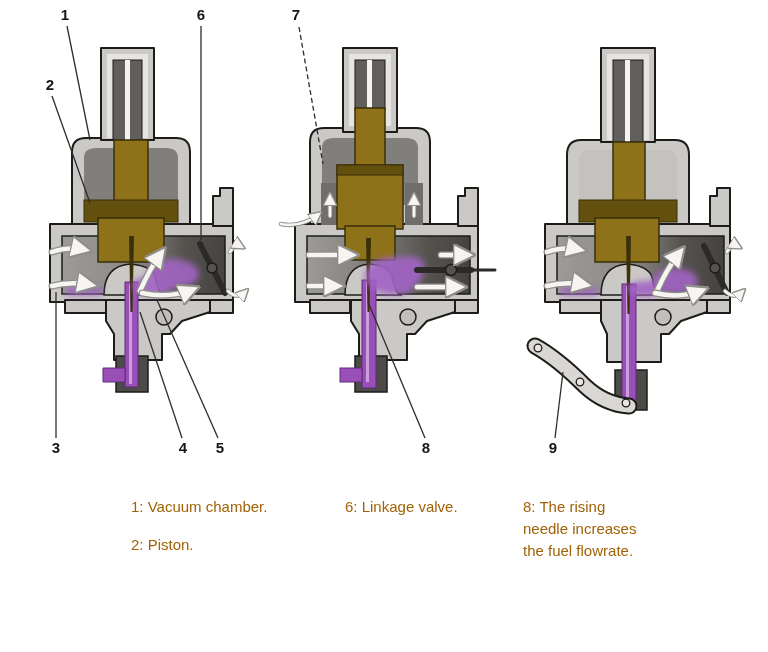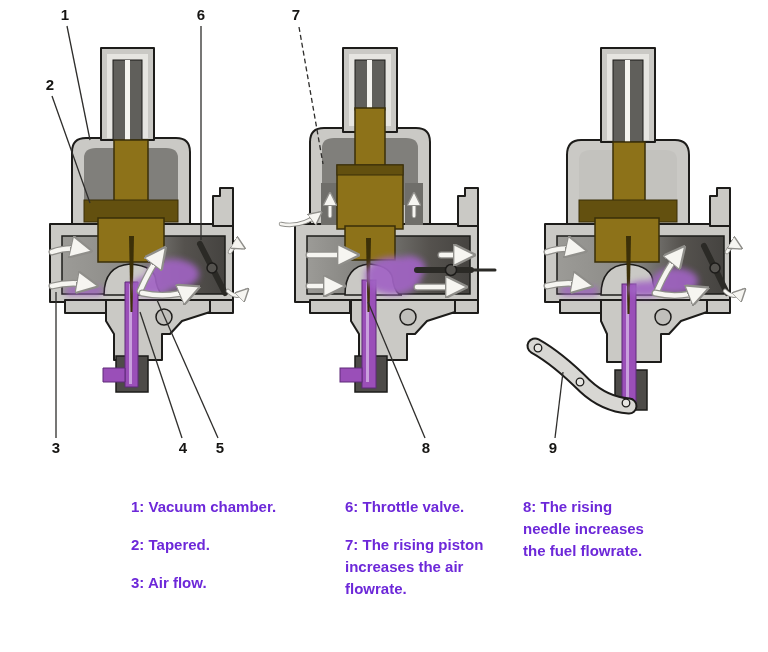--- a/index.html
+++ b/index.html
@@ -33,21 +33,21 @@
   .ao {fill:none;stroke:#f6f5f1;stroke-width:4.5;stroke-linecap:round;}
   .aus{fill:none;stroke:#8f8e8a;stroke-width:4.5;stroke-linecap:round;}
   .aos{fill:none;stroke:#f6f5f1;stroke-width:2.8;stroke-linecap:round;}
   .cline{fill:none;stroke:#2e2d2b;stroke-width:1.3;}
   .cnum{font:bold 15px "Liberation Sans",sans-serif;fill:#161513;text-anchor:middle;}
   .leverU{fill:none;stroke:#1d1c1a;stroke-width:17;stroke-linecap:round;}
   .leverO{fill:none;stroke:#d8d7d3;stroke-width:13;stroke-linecap:round;}
   .rivet {fill:#e6e5e1;stroke:#1d1c1a;stroke-width:1.3;}
 
   
-  .legend-col{position:absolute;top:496px;color:#6d28d9;font-size:15px;line-height:22px;font-weight:bold;}
+  .legend-col{position:absolute;top:496px;color:#a16207;font-size:15px;line-height:22px;}
   #lcol1{left:131px;width:180px;}
   #lcol2{left:345px;width:152px;}
   #lcol3{left:523px;width:126px;}
   .legend-item{margin:0 0 16px 0;}
 </style>
 </head>
 <body>
 
 <div class="stage">
 
@@ -334,24 +334,22 @@
     </g>
 
     <g>
       <path class="cline" d="M50,438 L58,372"></path>
       <text class="cnum" x="48" y="453">9</text>
     </g>
   </svg>
 
   <div class="legend-col" id="lcol1">
     <p class="legend-item">1: Vacuum chamber.</p>
-    <p class="legend-item">2: Tapered.</p>
-    <p class="legend-item">3: Air flow.</p>
+    <p class="legend-item">2: Piston.</p>
   </div>
   <div class="legend-col" id="lcol2">
-    <p class="legend-item">6: Throttle valve.</p>
-    <p class="legend-item">7: The rising piston increases the air flowrate.</p>
+    <p class="legend-item">6: Linkage valve.</p>
   </div>
   <div class="legend-col" id="lcol3">
     <p class="legend-item">8: The rising needle increases the fuel flowrate.</p>
   </div>
 
 </div>
 
 </body></html>

